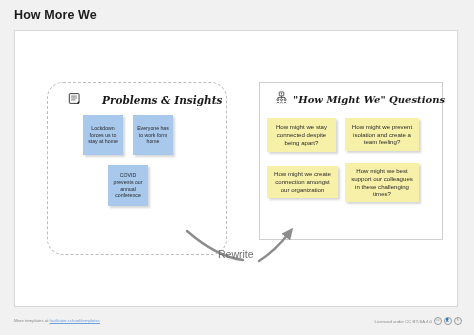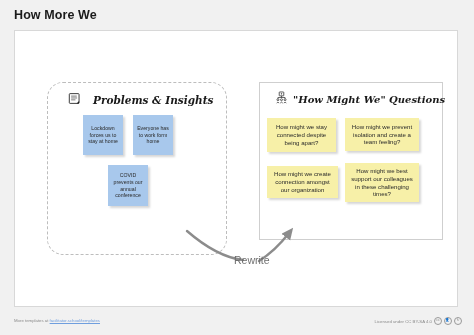--- a/index.html
+++ b/index.html
@@ -48,21 +48,21 @@
     border: 1px dashed #bdbdbd;
     border-radius: 16px;
     box-sizing: border-box;
   }
   #problems-header {
     position: absolute;
     left: 20px;
     top: 8px;
     display: flex;
     align-items: center;
-    gap: 12px;
+    gap: 21px;
   }
   #problems-header .grp-title {
     font-family: "DejaVu Serif", serif;
     font-style: italic;
     font-weight: bold;
     font-size: 10.5px;
     color: #1a1a1a;
     white-space: nowrap;
   }
 
@@ -132,25 +132,24 @@
   #rewrite-arrow-svg {
     position: absolute;
     left: 168px;
     top: 190px;
     width: 120px;
     height: 60px;
     pointer-events: none;
   }
   #rewrite-label {
     position: absolute;
-    left: 219px;
+    left: 203px;
     top: 217px;
     font-size: 10.5px;
     color: #6e6e6e;
-    margin-top: 6px;
   }
 
   
   #footer-left {
     position: absolute;
     left: 14px;
     top: 318px;
     font-size: 4.3px;
     color: #8a8a8a;
     white-space: nowrap;

